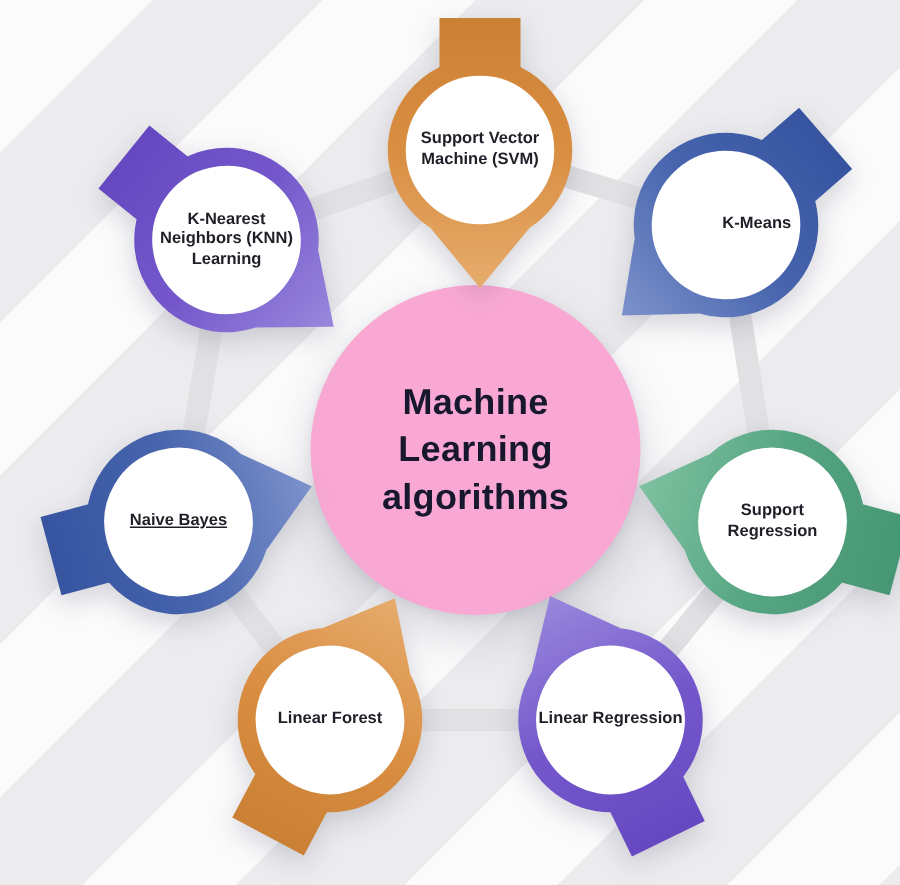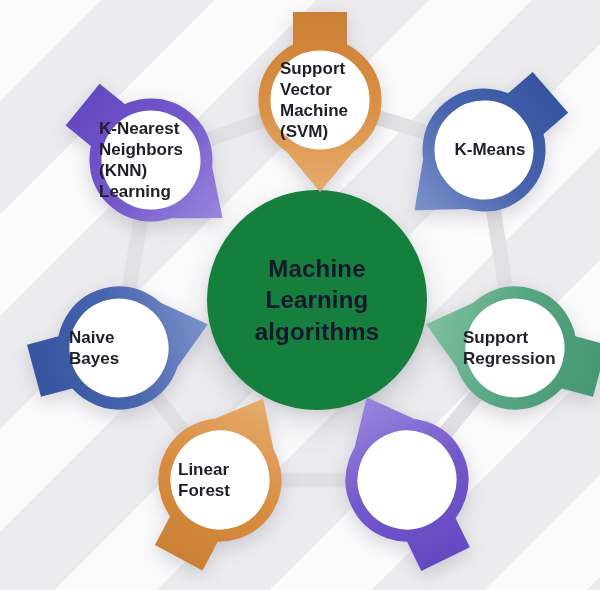--- a/index.html
+++ b/index.html
@@ -12,21 +12,21 @@
         rgba(255,255,255,0.75) 0px,  rgba(255,255,255,0.75) 72px,
         rgba(230,230,234,0.45) 72px, rgba(230,230,234,0.45) 152px);
   }
   #stage { position:absolute; left:0; top:0; width:600px; height:590px; }
 
   #connectors { position:absolute; left:0; top:0; z-index:0; }
 
   #center-circle {
     position:absolute; z-index:1;
     left:207px; top:190px; width:220px; height:220px;
-    background:#15803d; border-radius:50%;
+    background:#f9a8d4; border-radius:50%;
     box-shadow:0 14px 30px rgba(90,90,115,0.22), 0 3px 8px rgba(90,90,115,0.12);
     display:flex; align-items:center; justify-content:center;
   }
   #center-title {
     width:160px; text-align:center;
     font-size:24px; font-weight:bold; line-height:1.3;
     color:var(--title-color, #17172E);
     letter-spacing:0.2px;
   }
 
@@ -34,22 +34,22 @@
   .node {
     position:absolute; width:260px; height:260px;
     margin-left:-130px; margin-top:-130px;
     display:flex; align-items:center; justify-content:center;
   }
   .node-svg {
     position:absolute; left:0; top:0;
     filter:drop-shadow(0 6px 9px rgba(70,70,95,0.22));
   }
   .node-label {
-    position:relative; z-index:2; text-align:left;
-    font-size:17px; font-weight:bold; line-height:1.24;
+    position:relative; z-index:2; text-align:center;
+    font-size:11px; font-weight:bold; line-height:1.24;
     color:var(--text-color, #1F1F28);
   }
 </style>
 </head>
 <body style="background-color: rgb(241, 241, 243);">
 
 <div id="stage">
 
   <svg id="connectors" width="600" height="590">
     <polygon id="connector-polygon" fill="none" stroke-width="15" stroke-linejoin="round" points="320,100 484,150 515,348 407,480 220,480 119,348 151,160" stroke="#E1E1E4"></polygon>
@@ -123,20 +123,21 @@
             <stop offset="0.5" stop-color="#7458CB"></stop>
             <stop offset="1" stop-color="#A89BE4"></stop>
           </linearGradient>
         </defs>
         <rect class="grad-fill tail" x="-27" y="-88" width="54" height="46" fill="url(#grad-3)"></rect>
         <path class="grad-fill head" d="M -17 20 L -17 56 L -33 52 L 0 92 L 33 52 L 17 56 L 17 20 Z" fill="url(#grad-3)"></path>
         <circle class="inner" r="55.5" fill="#ffffff"></circle>
         <circle class="ring" r="55.5" fill="none" stroke-width="12" stroke="url(#grad-3)"></circle>
       </g>
     </svg>
+    <div class="node-label" style="width: 104px;">Linear Regression</div>
   </div>
       <div class="node" style="left: 220px; top: 480px;">
     <svg class="node-svg" width="260" height="260" viewBox="-130 -130 260 260">
       <g class="arrow-group" transform="rotate(-152)">
         <defs>
           <linearGradient class="node-grad" gradientUnits="userSpaceOnUse" x1="0" y1="-130" x2="0" y2="130" id="grad-4">
             <stop offset="0" stop-color="#C47A2E"></stop>
             <stop offset="0.5" stop-color="#D98E42"></stop>
             <stop offset="1" stop-color="#ECB87E"></stop>
           </linearGradient>
@@ -158,21 +159,21 @@
             <stop offset="0.5" stop-color="#4764AD"></stop>
             <stop offset="1" stop-color="#93A5D8"></stop>
           </linearGradient>
         </defs>
         <rect class="grad-fill tail" x="-27" y="-88" width="54" height="46" fill="url(#grad-5)"></rect>
         <path class="grad-fill head" d="M -17 20 L -17 56 L -33 52 L 0 92 L 33 52 L 17 56 L 17 20 Z" fill="url(#grad-5)"></path>
         <circle class="inner" r="55.5" fill="#ffffff"></circle>
         <circle class="ring" r="55.5" fill="none" stroke-width="12" stroke="url(#grad-5)"></circle>
       </g>
     </svg>
-    <div class="node-label" style="width: 100px;">Naive Bayes</div>
+    <div class="node-label" style="width: 100px; text-decoration: underline;">Naive Bayes</div>
   </div>
       <div class="node" style="left: 151px; top: 160px;">
     <svg class="node-svg" width="260" height="260" viewBox="-130 -130 260 260">
       <g class="arrow-group" transform="rotate(-51)">
         <defs>
           <linearGradient class="node-grad" gradientUnits="userSpaceOnUse" x1="0" y1="-130" x2="0" y2="130" id="grad-6">
             <stop offset="0" stop-color="#5E41BC"></stop>
             <stop offset="0.5" stop-color="#7458CB"></stop>
             <stop offset="1" stop-color="#A89BE4"></stop>
           </linearGradient>

